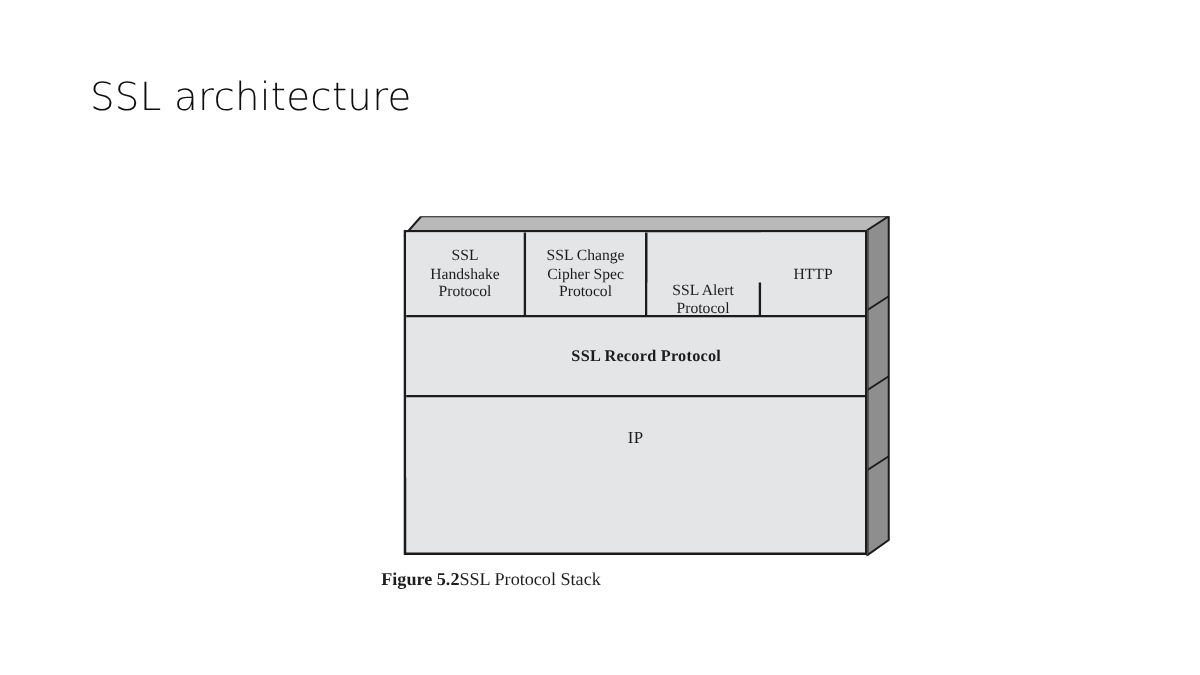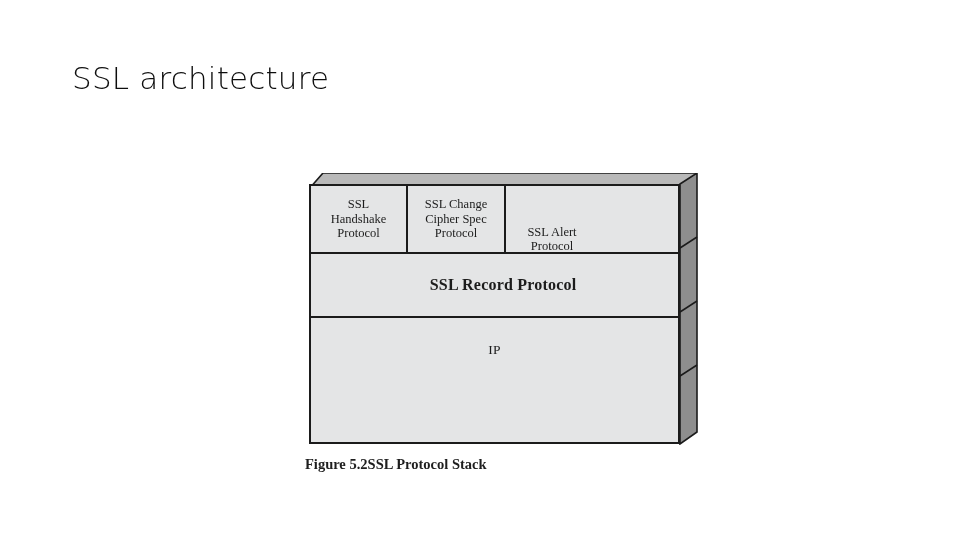--- a/index.html
+++ b/index.html
@@ -35,21 +35,21 @@
   .figure-wrap {
     position: absolute;
     left: 300px;
     top: 168px;
     width: 400px;
     height: 320px;
   }
 
   .stack {
     position: absolute;
-    left: 2px;
+    left: 16px;
     top: 0;
     width: 400px;
     height: 290px;
   }
 
   
   .bevel-top {
     position: absolute;
     left: 7px;
     top: 5px;
@@ -108,42 +108,42 @@
     width: 100%;
     border-right: none;
     display: flex;
     align-items: center;
     justify-content: center;
     font-family: "Liberation Serif", serif;
     font-size: 13.5px;
     color: #1c1c1c;
     letter-spacing: 0.2px;
   }
-  .cell-wide.strong { font-weight: 700; font-size: 16px; padding-left: 17px; }
+  .cell-wide.strong { font-weight: 700; font-size: 13px; padding-left: 17px; }
 
   .c1 { width: 97px; }
   .c2 { width: 98px; justify-content: center; }
   .c3 { width: 92px; margin-top: 40px; }
   .c4 { width: 84px; }
 
   
   .caption {
     position: absolute;
     left: 5px;
     top: 288px;
     font-family: "Liberation Serif", serif;
     font-size: 14.5px;
     color: #1e1e1e;
     white-space: nowrap;
   }
   .caption .fig-no {
     font-weight: 700;
   }
   .caption .fig-title {
-    font-weight: 700;
+    font-weight: 400;
   }
 </style>
 </head>
 <body>
 
 <div class="slide-title">SSL architecture</div>
 
 <div class="figure-wrap">
 
   <div class="stack">
@@ -179,20 +179,23 @@
           </span>
         </div>
 
         <div class="cell c3">
           <span>
             <span>SSL Alert</span><br>
             <span>Protocol</span>
           </span>
         </div>
 
+        <div class="cell c4">
+          <span>HTTP</span>
+        </div>
 
       </div>
 
       <div class="row row-plain">
         <div class="cell-wide strong">
           <span>SSL Record Protocol</span>
         </div>
       </div>
 
 

